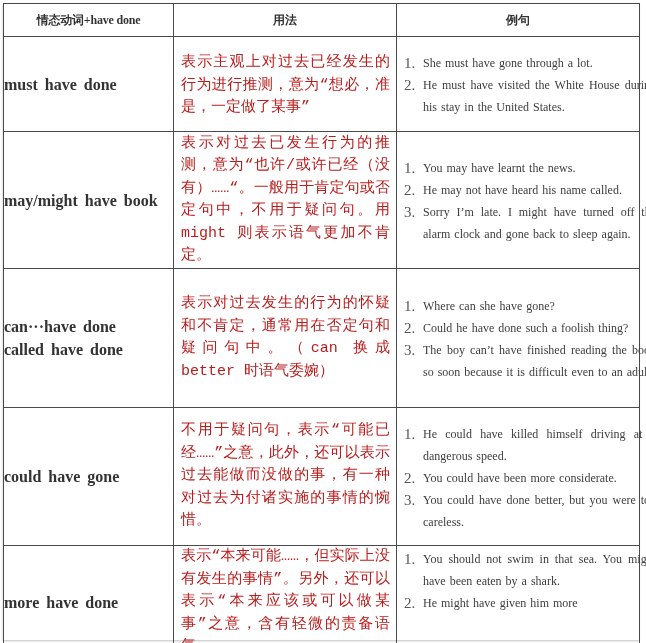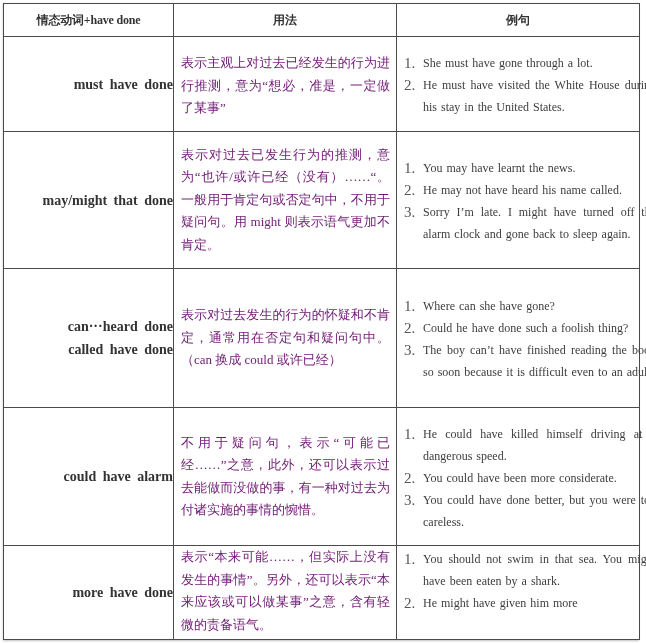--- a/index.html
+++ b/index.html
@@ -39,34 +39,34 @@
     th {
       height: 32px;
       font-weight: bold;
       font-size: 12px;
       text-align: center;
       color: #333;
       font-family: "Liberation Serif", "DejaVu Serif", serif;
     }
     th.h1 { letter-spacing: -0.2px; margin-left: 6px; }
     td.term {
-      text-align: right;
+      text-align: left;
       font-weight: bold;
-      font-size: 14px;
+      font-size: 16px;
       color: #333;
       font-family: "Liberation Serif", "DejaVu Serif", serif;
       line-height: 23px;
       word-spacing: 3px;
     }
     td.usage {
-      font-size: 13px;
+      font-size: 15px;
       line-height: 22.5px;
       padding: 0 6px 0 7px;
-      color: #701a75;
-      font-family: Liberation Serif, serif;
+      color: #b91c1c;
+      font-family: Liberation Mono, monospace;
       text-align: justify;
     }
     td.examples {
       padding: 0;
       overflow: visible;
       position: relative;
     }
     ol.ex-list {
       list-style: none;
       margin: 0;
@@ -136,21 +136,21 @@
           <li>
                 <span class="num">2.</span>
                 <span class="txt">He must have visited the White House during his stay in the United States.</span>
               </li>
         </ol>
       </td>
     </tr>
 
     <tr class="r2">
       <td class="term">
-        <div>may/might that done</div>
+        <div>may/might have book</div>
       </td>
       <td class="usage">表示对过去已发生行为的推测，意为“也许/或许已经（没有）……“。一般用于肯定句或否定句中，不用于疑问句。用 might 则表示语气更加不肯定。</td>
       <td class="examples">
         <ol class="ex-list">
           <li>
                 <span class="num">1.</span>
                 <span class="txt">You may have learnt the news.</span>
               </li>
           <li>
                 <span class="num">2.</span>
@@ -159,45 +159,45 @@
           <li>
                 <span class="num">3.</span>
                 <span class="txt">Sorry I’m late. I might have turned off the alarm clock and gone back to sleep again.</span>
               </li>
         </ol>
       </td>
     </tr>
 
     <tr class="r3">
       <td class="term">
-        <div>can···heard done</div>
+        <div>can···have done</div>
         <div>called have done</div>
       </td>
-      <td class="usage">表示对过去发生的行为的怀疑和不肯定，通常用在否定句和疑问句中。（can 换成 could 或许已经）</td>
+      <td class="usage">表示对过去发生的行为的怀疑和不肯定，通常用在否定句和疑问句中。（can 换成 better 时语气委婉）</td>
       <td class="examples">
         <ol class="ex-list">
           <li>
                 <span class="num">1.</span>
                 <span class="txt">Where can she have gone?</span>
               </li>
           <li>
                 <span class="num">2.</span>
                 <span class="txt">Could he have done such a foolish thing?</span>
               </li>
           <li>
                 <span class="num">3.</span>
                 <span class="txt">The boy can’t have finished reading the book so soon because it is difficult even to an adult.</span>
               </li>
         </ol>
       </td>
     </tr>
 
     <tr class="r4">
       <td class="term">
-        <div>could have alarm</div>
+        <div>could have gone</div>
       </td>
       <td class="usage">不用于疑问句，表示“可能已经……”之意，此外，还可以表示过去能做而没做的事，有一种对过去为付诸实施的事情的惋惜。</td>
       <td class="examples">
         <ol class="ex-list">
           <li>
                 <span class="num">1.</span>
                 <span class="txt">He could have killed himself driving at a dangerous speed.</span>
               </li>
           <li>
                 <span class="num">2.</span>

